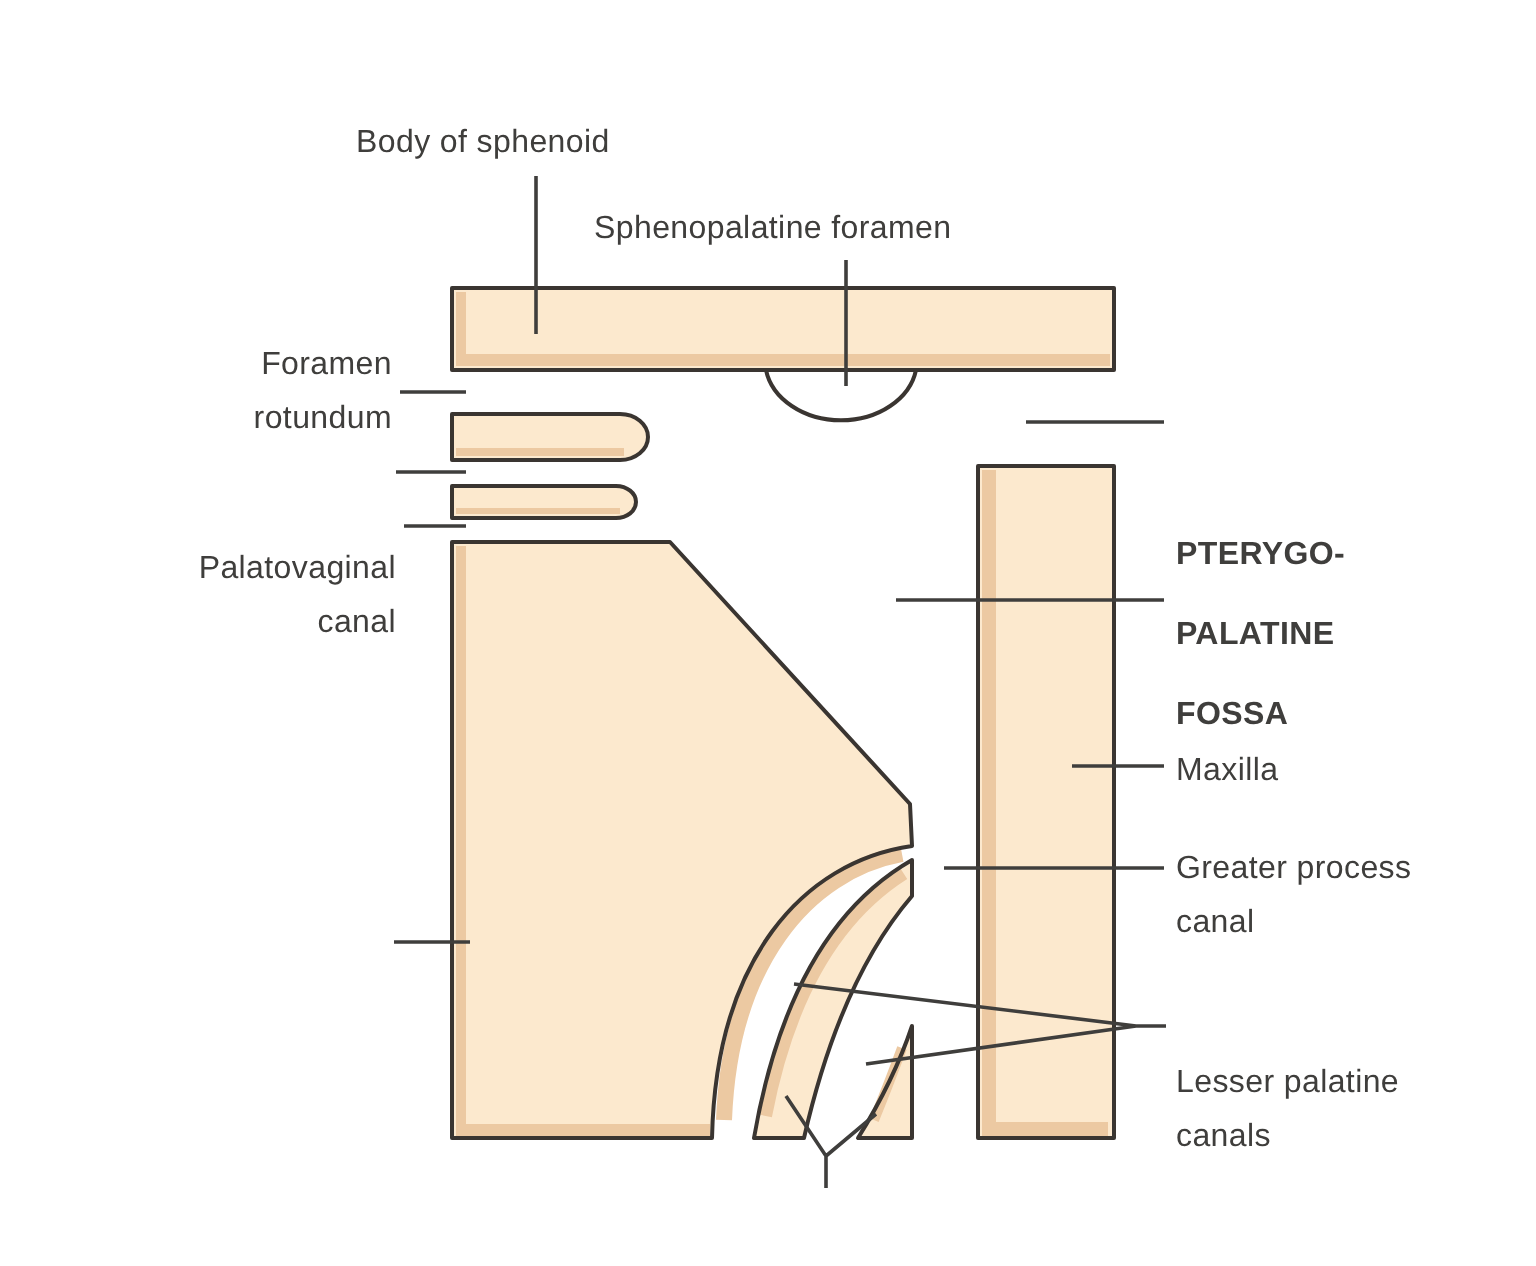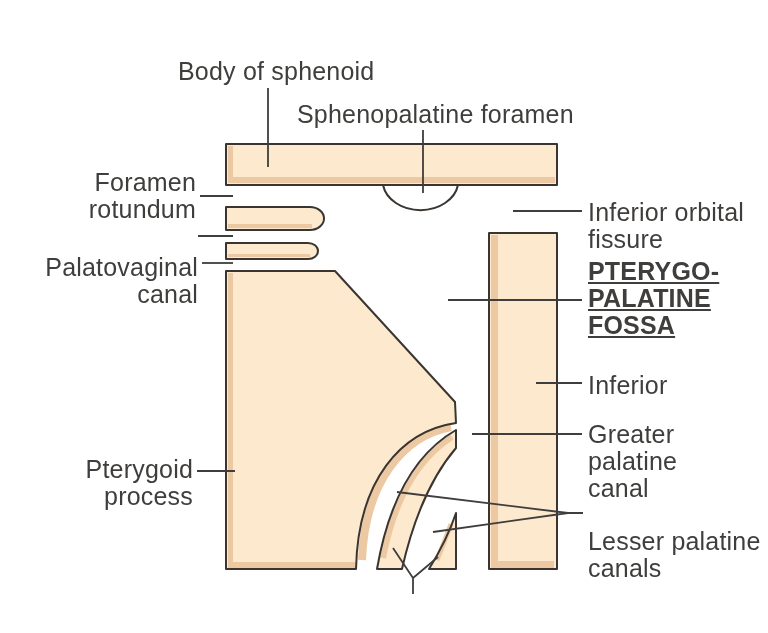--- a/index.html
+++ b/index.html
@@ -20,26 +20,26 @@
   .stage svg{position:absolute;left:0;top:0;}
   .bone{fill:var(--bone-fill);}
   .shadow{fill:var(--bone-shadow);}
   .shadow-stroke{fill:none;stroke:var(--bone-shadow);stroke-linecap:butt;}
   .outline{fill:none;stroke:var(--outline);stroke-width:2;stroke-linejoin:round;}
   .hole{fill:var(--background);stroke:var(--outline);stroke-width:2;}
   .leader{fill:none;stroke:var(--ink);stroke-width:1.8;stroke-linecap:butt;}
   .label{
     position:absolute;
     color:var(--ink);
-    font-size:25px;
+    font-size:16px;
     line-height:27px;
     white-space:pre-line;
     letter-spacing:0.2px;
   }
-  .label.bold{font-weight:bold;line-height:27px;text-decoration:underline;}
+  .label.bold{font-weight:bold;line-height:40px;}
   .r{text-align:right;}
 </style>
 </head>
 <body>
 
 <div class="stage">
 
   <svg width="768" height="633" viewBox="0 0 768 633">
 
     <g>
@@ -107,34 +107,30 @@
   </svg>
 
   <div class="label" style="left:178px;top:58px">Body of sphenoid</div>
 
   <div class="label r" style="right:572px;top:169px">Foramen
 rotundum</div>
 
   <div class="label" style="left:297px;top:101px">Sphenopalatine foramen</div>
 
 
-  <div class="label r" style="right:570px;top:254px">Palatovaginal
+  <div class="label r" style="right:570px;top:271px">Palatovaginal
 canal</div>
 
-  <div class="label r" style="right:575px;top:456px">Pterygoid
-process</div>
 
-  <div class="label" style="left:588px;top:199px">Inferior orbital
-fissure</div>
 
   <div class="label bold" style="left:588px;top:258px">PTERYGO-
 PALATINE
 FOSSA</div>
 
-  <div class="label" style="left:588px;top:372px">Inferior</div>
+  <div class="label" style="left:588px;top:372px">Maxilla</div>
 
-  <div class="label" style="left:588px;top:421px">Greater palatine
+  <div class="label" style="left:588px;top:421px">Greater process
 canal</div>
 
   <div class="label" style="left:588px;top:528px">Lesser palatine
 canals</div>
 
 </div>
 
 </body></html>

